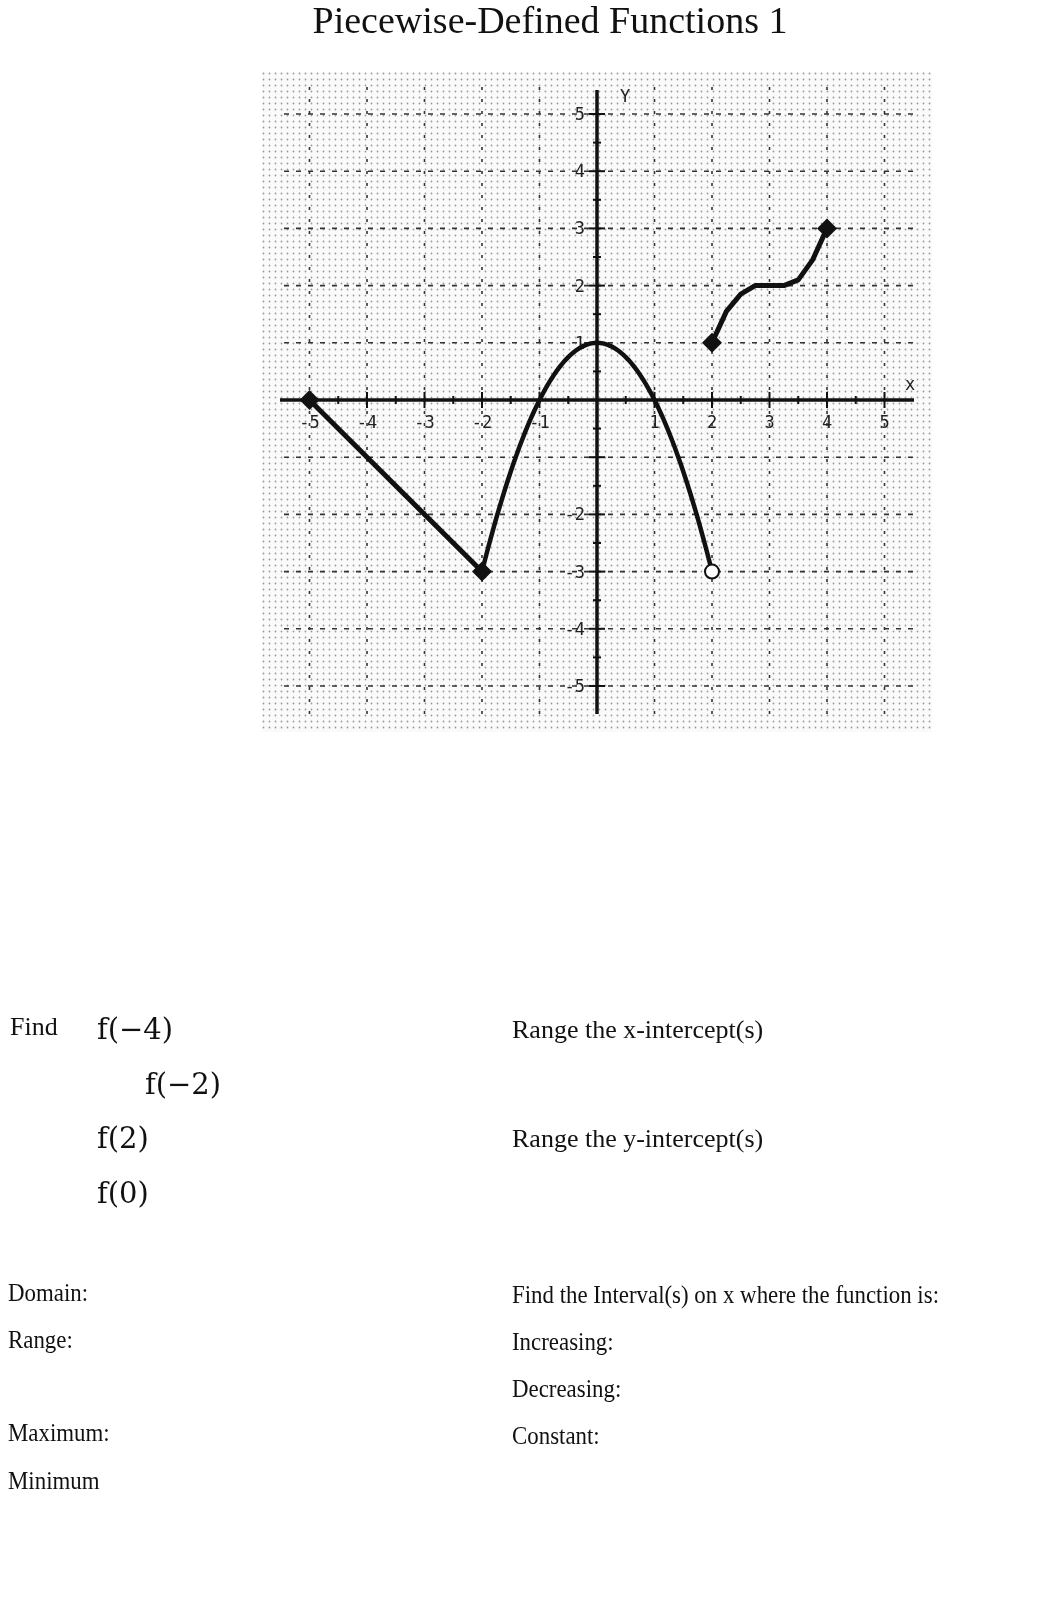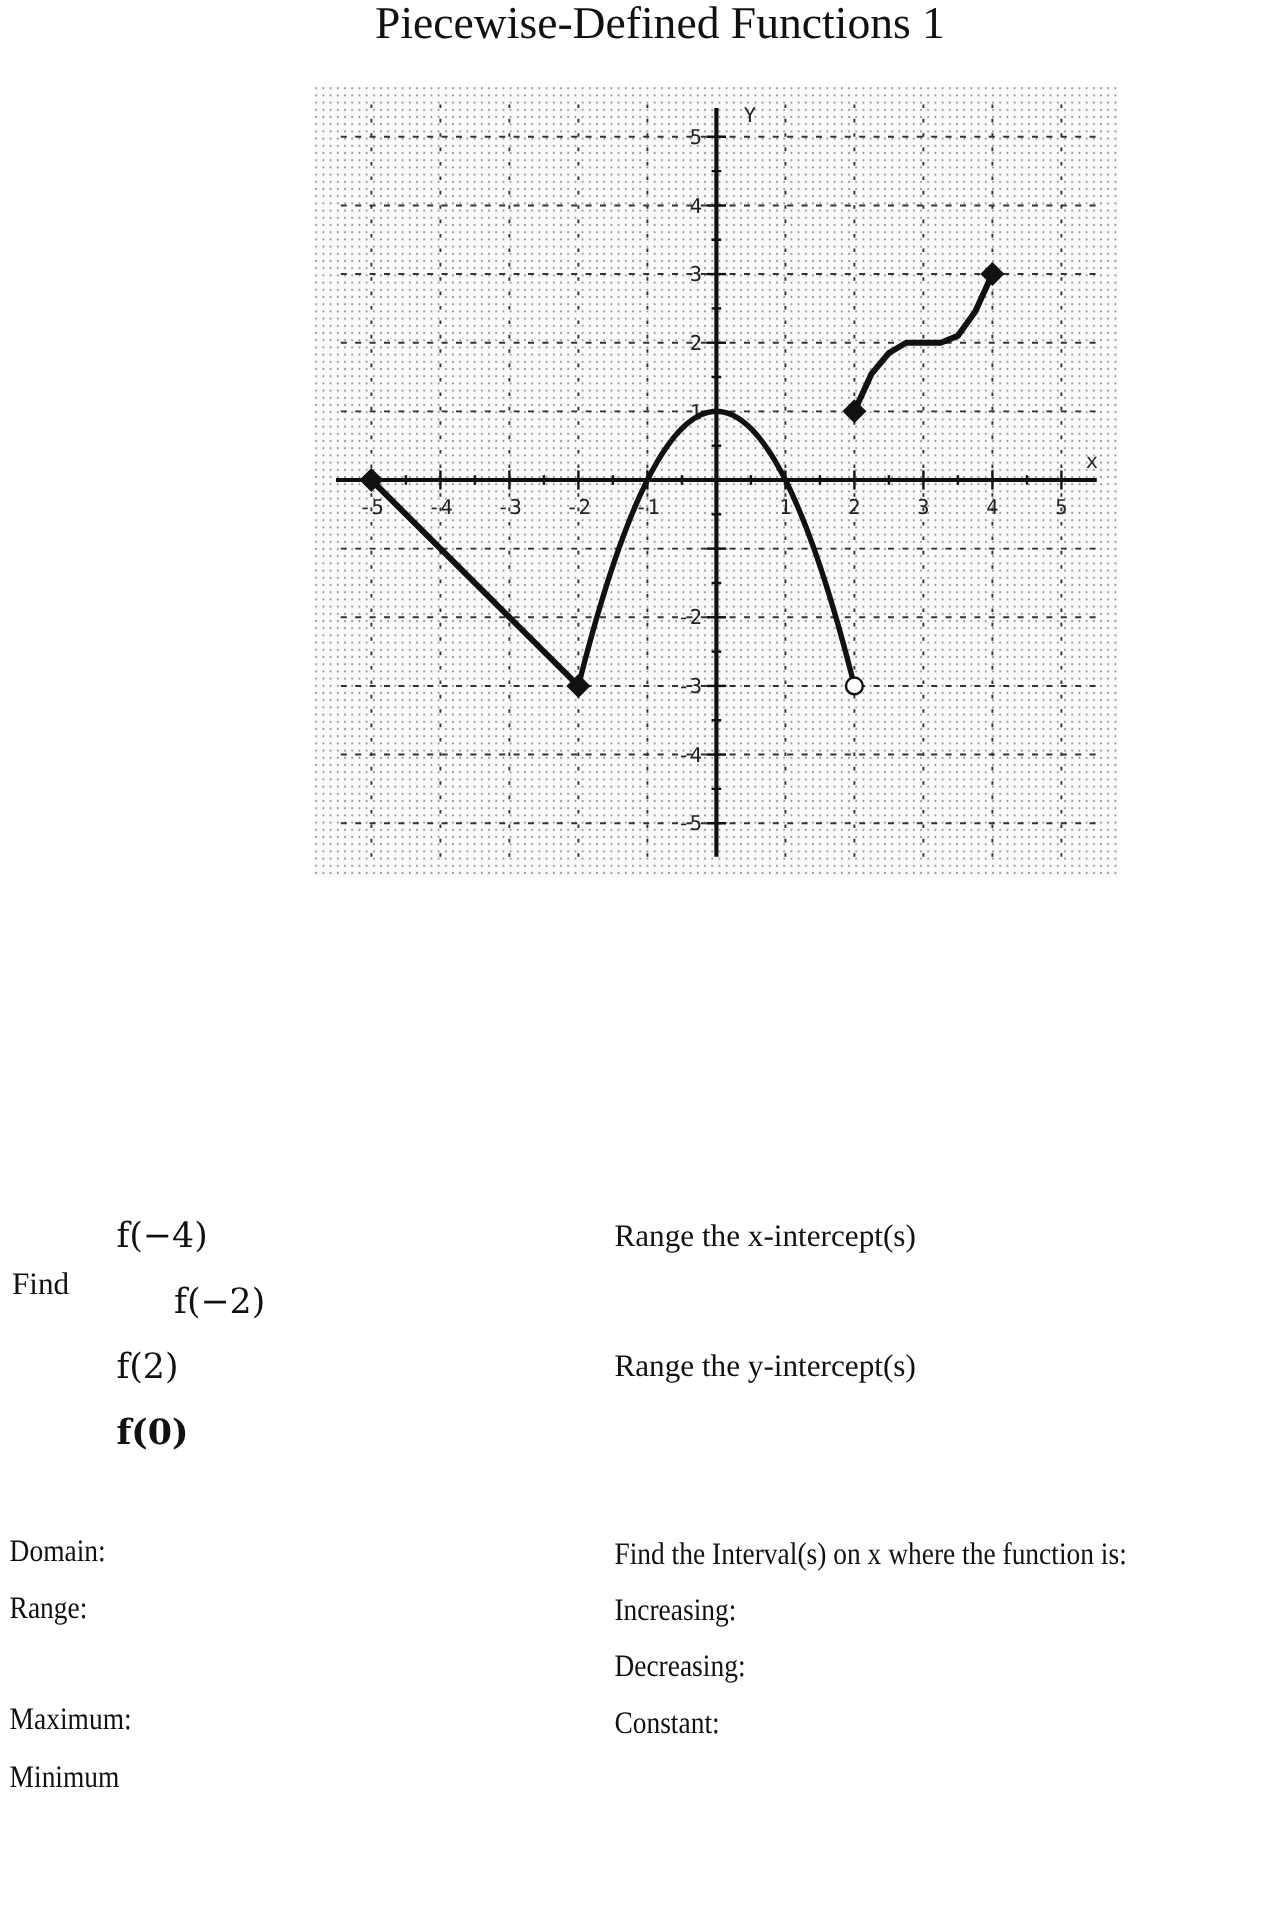--- a/index.html
+++ b/index.html
@@ -122,25 +122,25 @@
     </g>
   <g id="points">
       <path d="M47.5 318 L57.5 328 L47.5 338 L37.5 328 Z" fill="#111"></path>
       <path d="M220 489.6 L230 499.6 L220 509.6 L210 499.6 Z" fill="#111"></path>
       <circle cx="450" cy="499.6" r="7" fill="#fff" stroke="#111" stroke-width="2"></circle>
       <path d="M450 260.8 L460 270.8 L450 280.8 L440 270.8 Z" fill="#111"></path>
       <path d="M565 146.39999999999998 L575 156.39999999999998 L565 166.39999999999998 L555 156.39999999999998 Z" fill="#111"></path>
     </g>
 </svg>
 
-<div class="txt" style="left:10px; top:1012px;margin-top:43px;">Find</div>
+<div class="txt" style="left:10px; top:1012px;">Find</div>
 <div class="txt fn" style="left:97px; top:1012px;">f(−4)</div>
 <div class="txt fn" style="left:97px; top:1067px;margin-left:48px;">f(−2)</div>
 <div class="txt fn" style="left:97px; top:1121px;">f(2)</div>
-<div class="txt fn" style="left:97px; top:1176px;font-weight:bold;">f(0)</div>
+<div class="txt fn" style="left:97px; top:1176px;">f(0)</div>
 
 <div class="txt" style="left:512px; top:1015px;">Range the x-intercept(s)</div>
 <div class="txt" style="left:512px; top:1124px;">Range the y-intercept(s)</div>
 
 <div class="txt narrow" style="left:8px; top:1278px;">Domain:</div>
 <div class="txt narrow" style="left:8px; top:1325px;">Range:</div>
 <div class="txt narrow" style="left:8px; top:1418px;">Maximum:</div>
 <div class="txt narrow" style="left:8px; top:1466px;">Minimum</div>
 
 <div class="txt narrow" style="left:512px; top:1280px;">Find the Interval(s) on x where the function is:</div>

